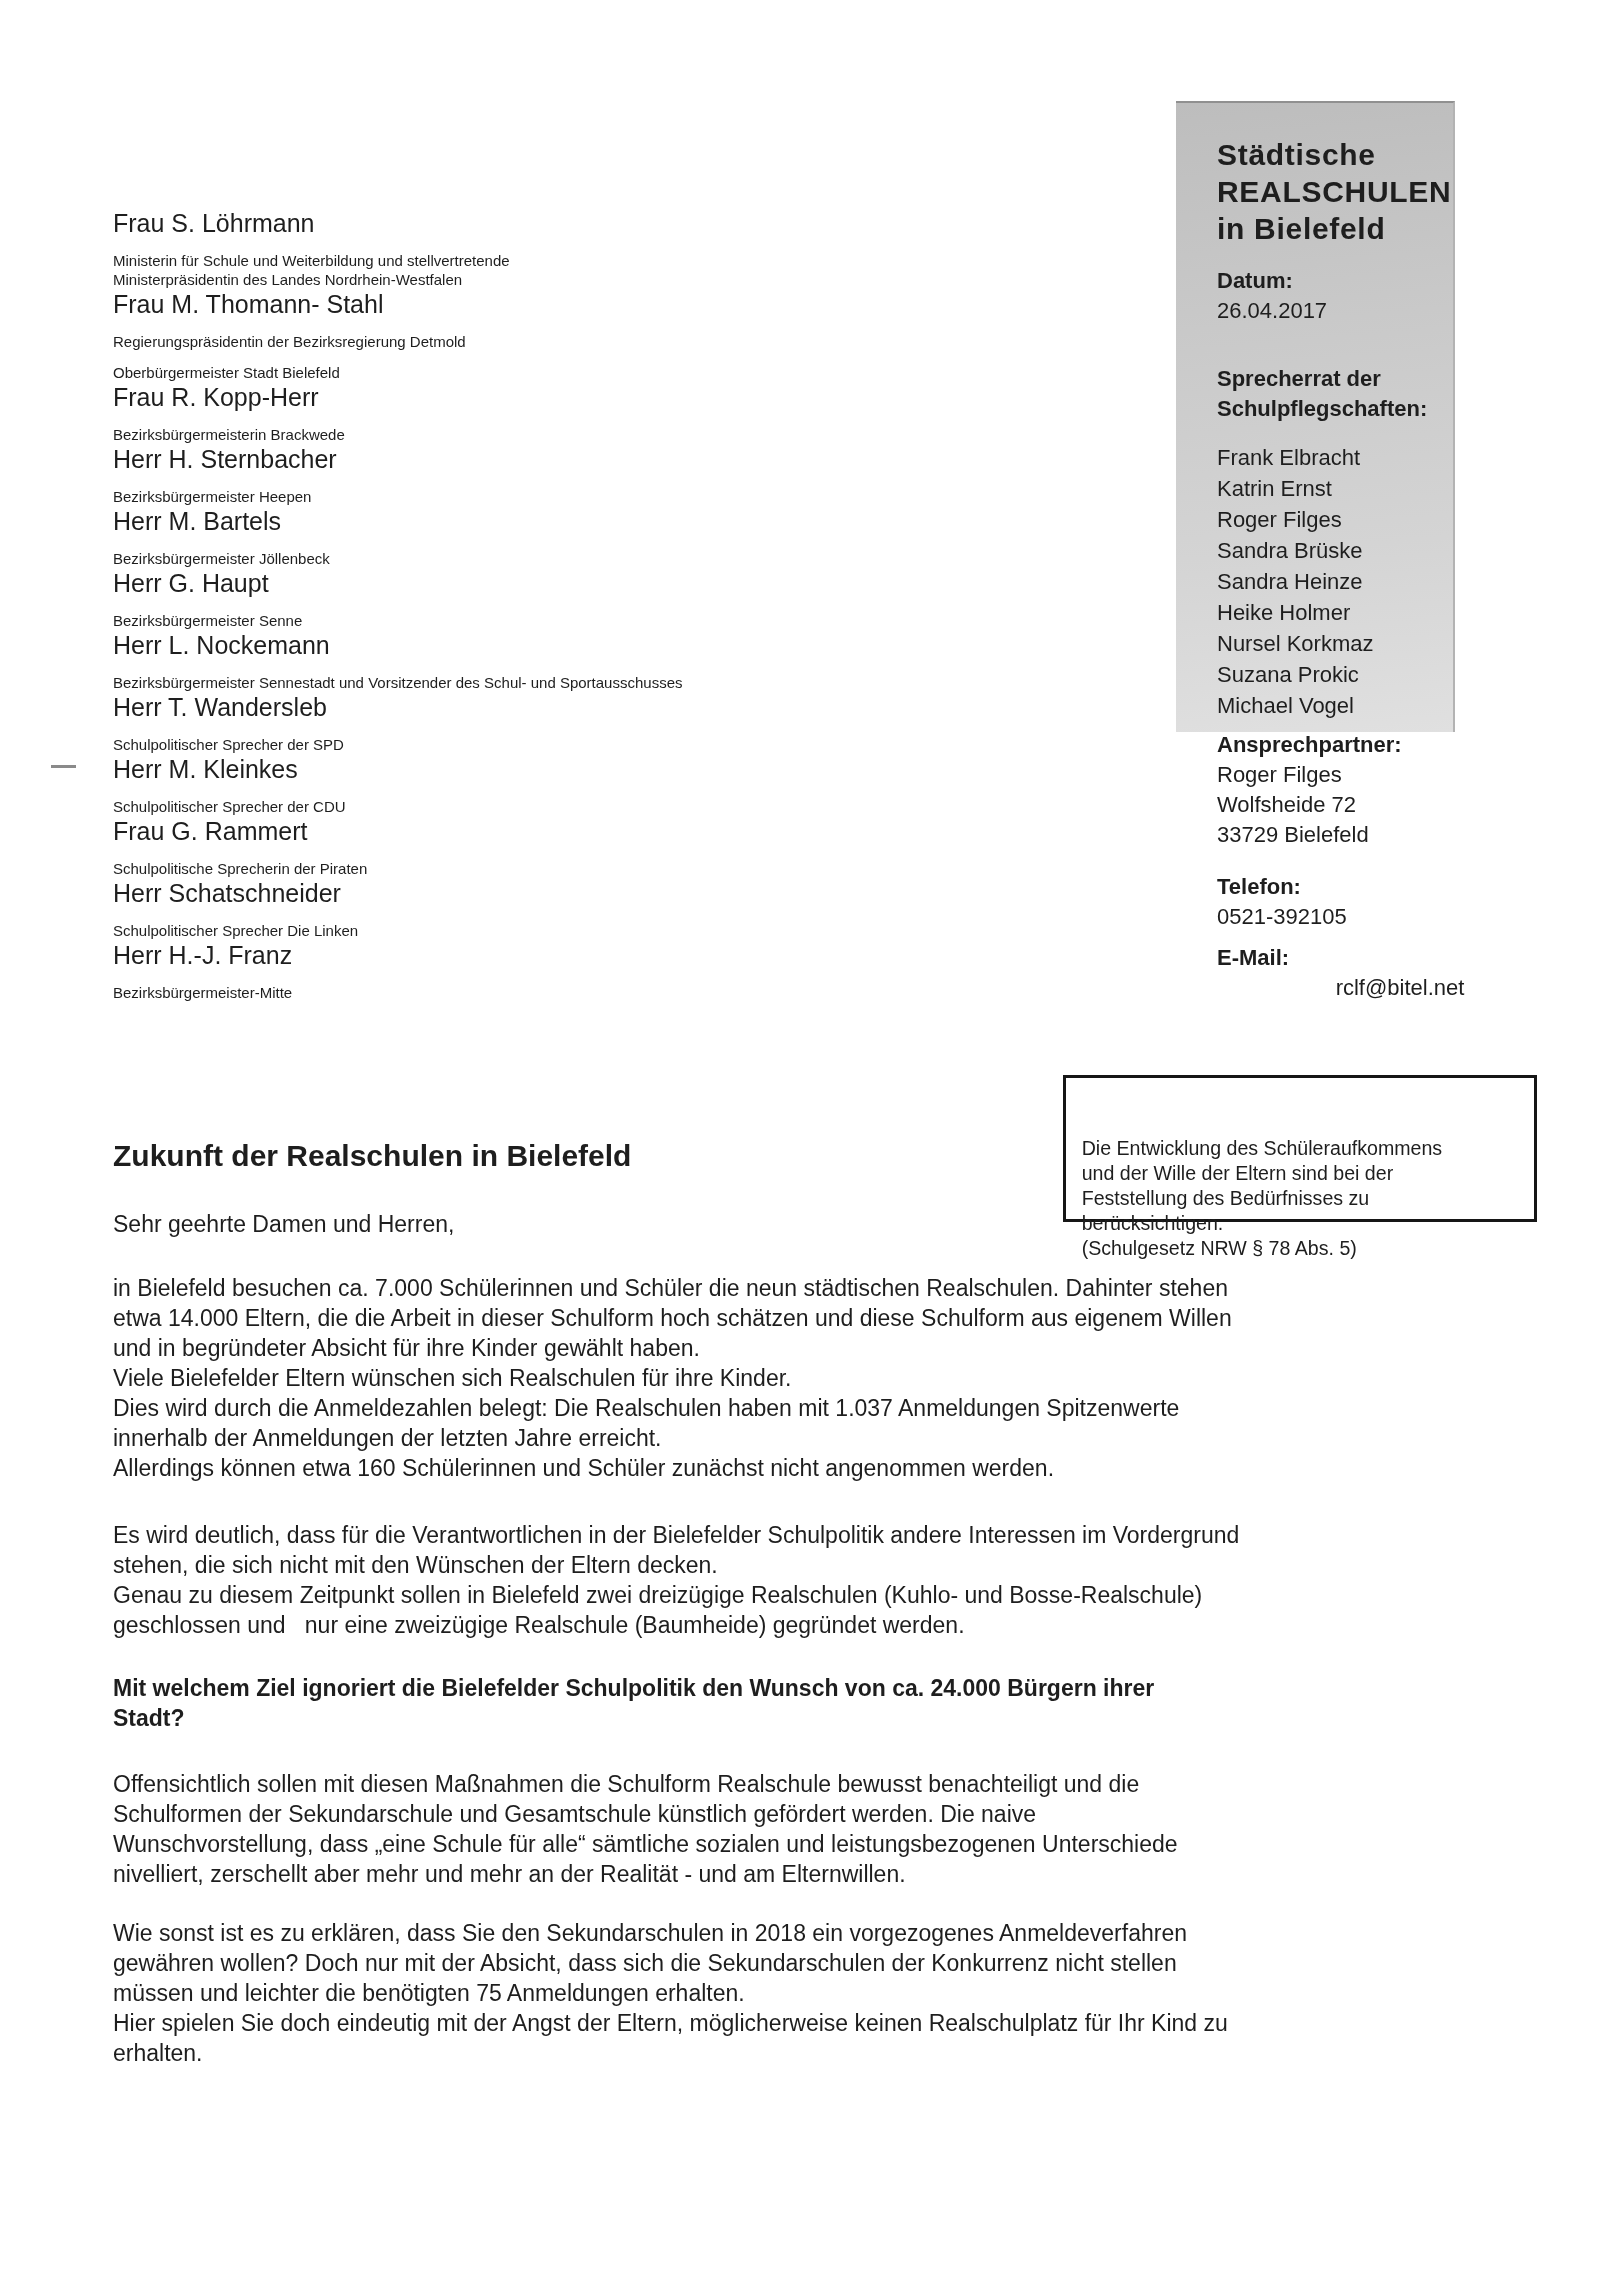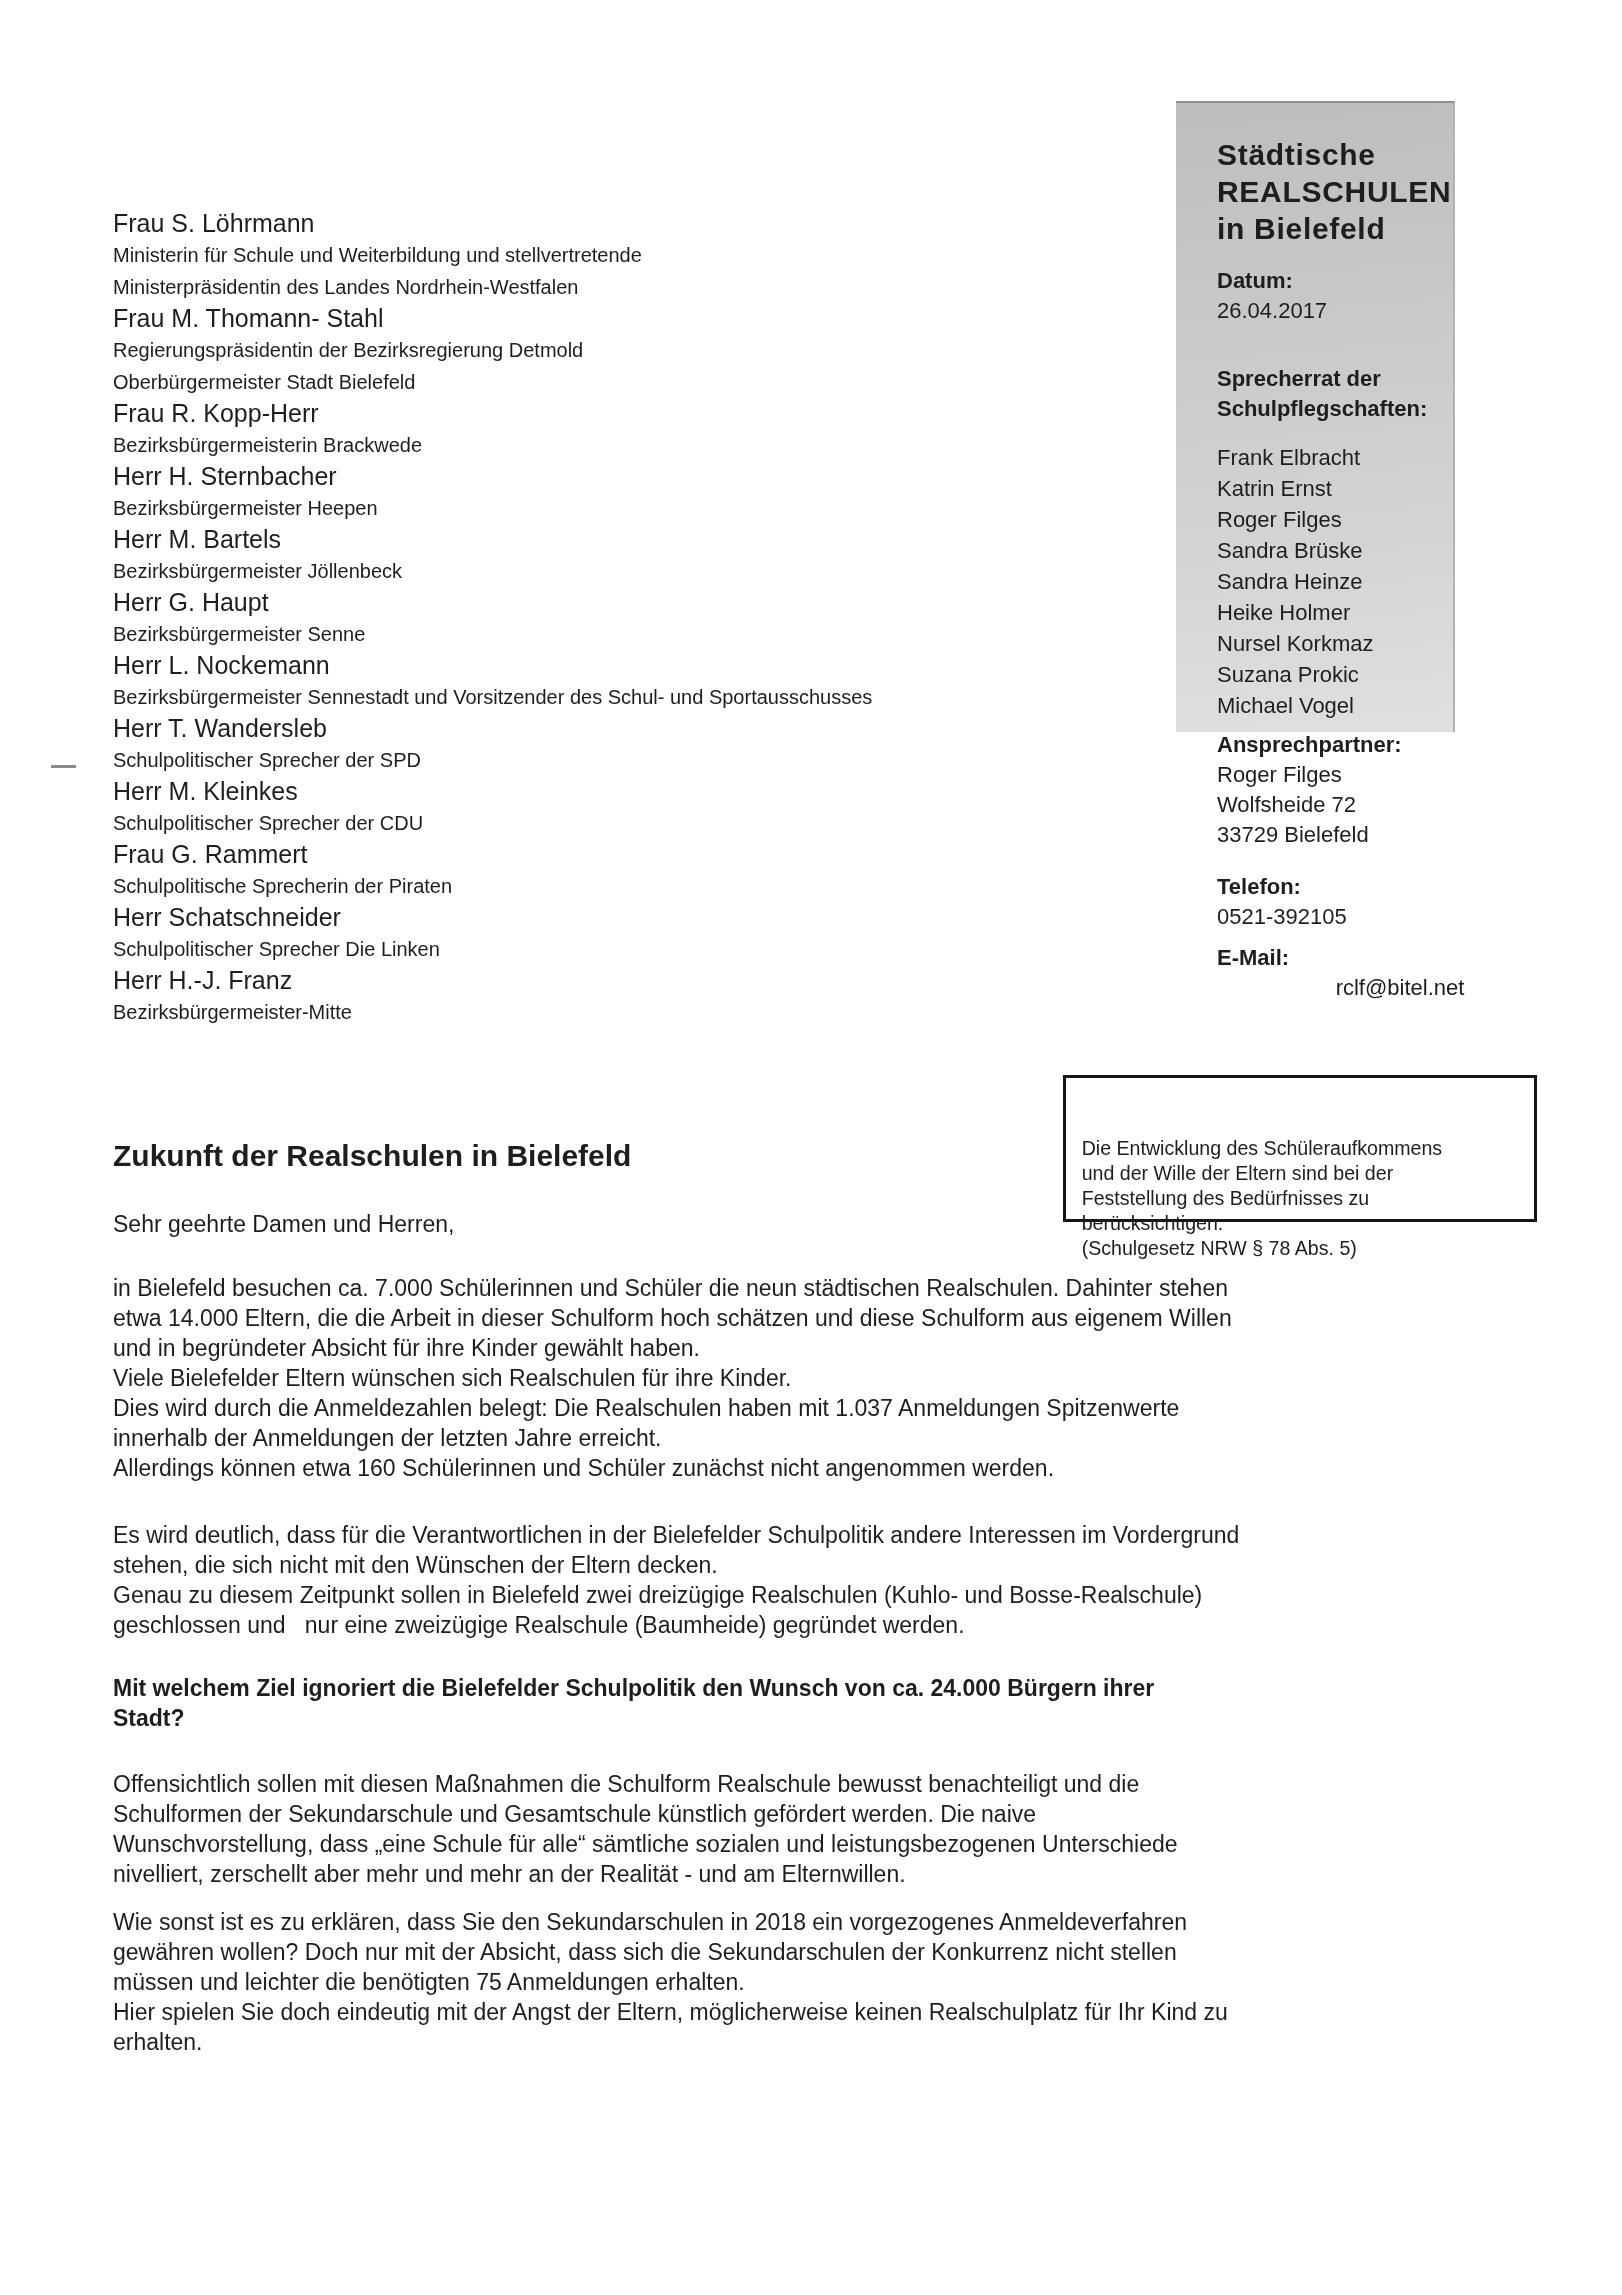--- a/index.html
+++ b/index.html
@@ -17,21 +17,21 @@
   .fold-mark {
     position: absolute;
     left: 51px; top: 765px;
     width: 25px; height: 2.6px;
     background: #8a8a8a;
   }
 
   
   .recipients { position: absolute; left: 113px; top: 208px; width: 982px; }
   .r-name  { font-size: 25px; line-height: 31px; white-space: pre; }
-  .r-roles { font-size: 20px; line-height: 32px; white-space: pre; }
+  .r-roles { font-size: 15px; line-height: 19px; white-space: pre; margin-top: 12px; }
 
   
   .header-box {
     position: absolute;
     left: 1176px; top: 101px;
     width: 279px; height: 631px;
     box-sizing: border-box;
     background: linear-gradient(175deg, #bdbdbd 0%, #c9c9c9 35%, #d4d4d4 70%, #e0e0e0 100%);
     border-top: 2.6px solid #909090;
     border-right: 2px solid #b3b3b3;
@@ -65,21 +65,21 @@
 
   
   .body-col { position: absolute; left: 113px; top: 1139px; width: 1413px; }
   .subject { font-size: 30px; line-height: 33px; font-weight: bold; margin: 0 0 37px 0; white-space: pre; }
   .salutation { font-size: 23px; line-height: 30px; margin: 16px 0 34px 0; white-space: pre; }
   .para { font-size: 23px; line-height: 30px; white-space: pre; margin: 0; }
   .para.bold { font-weight: bold; }
   .m56 { margin-bottom: 37px; }
   .m50 { margin-bottom: 33px; }
   .m55 { margin-bottom: 36px; }
-  .m53 { margin-bottom: 18px; }
+  .m53 { margin-bottom: 29px; }
 </style>
 </head>
 <body>
 
 <div class="page">
 
   <div class="fold-mark"></div>
 
   <div class="recipients">
     <div class="recipient">

